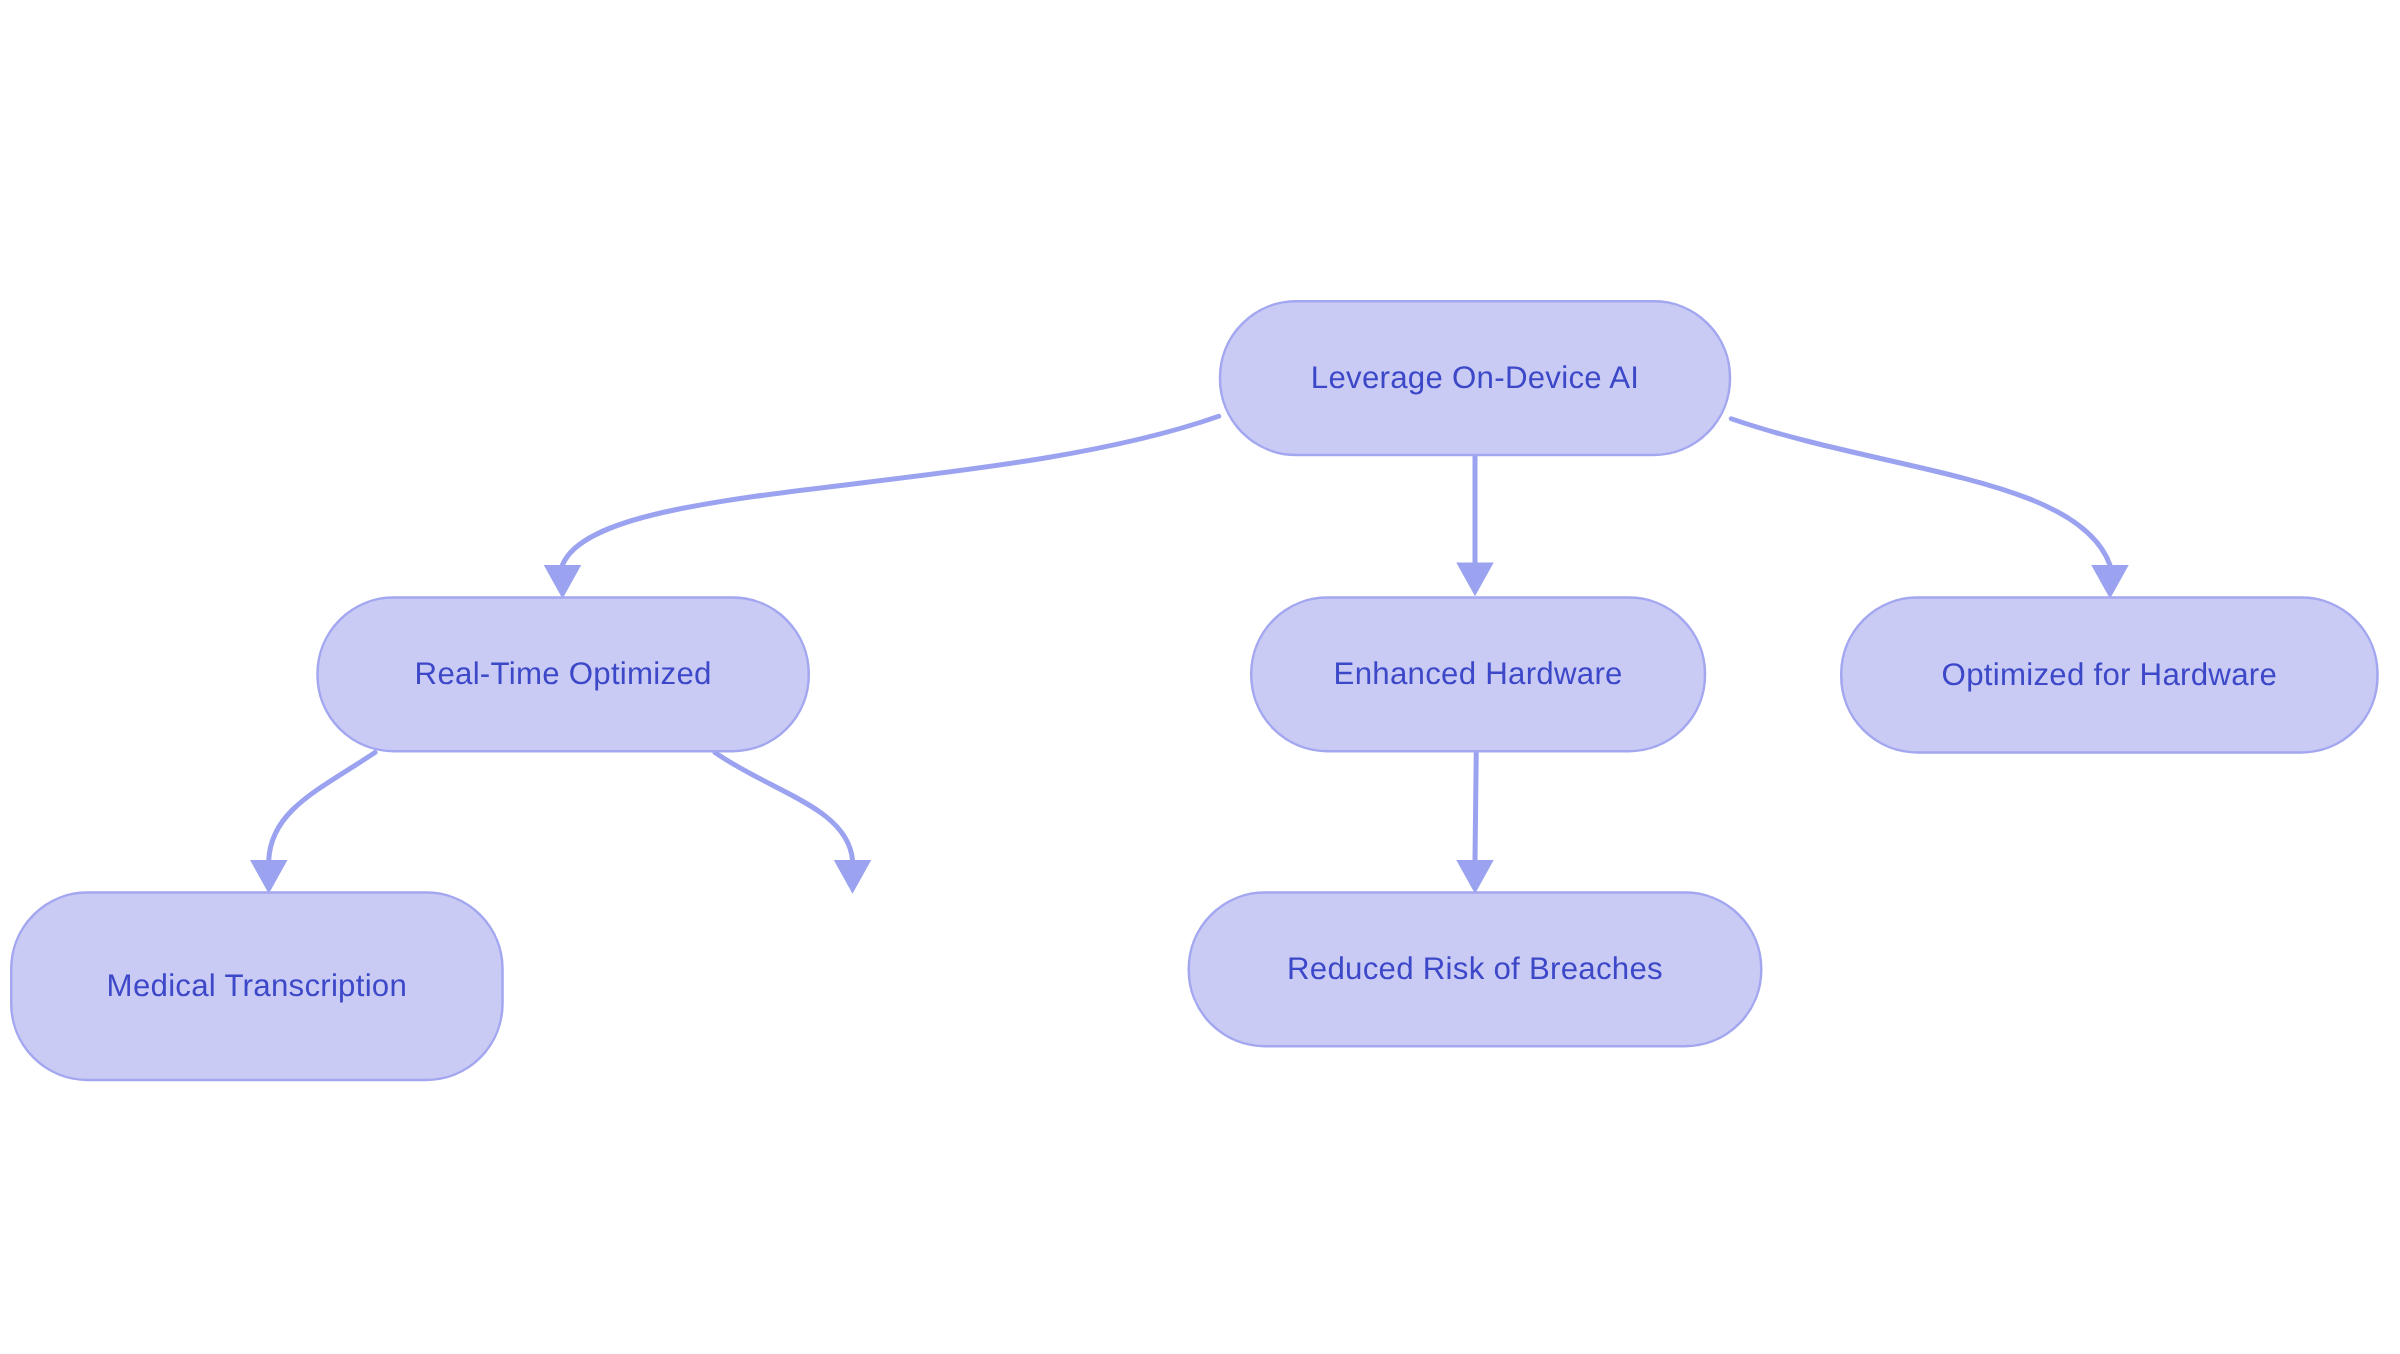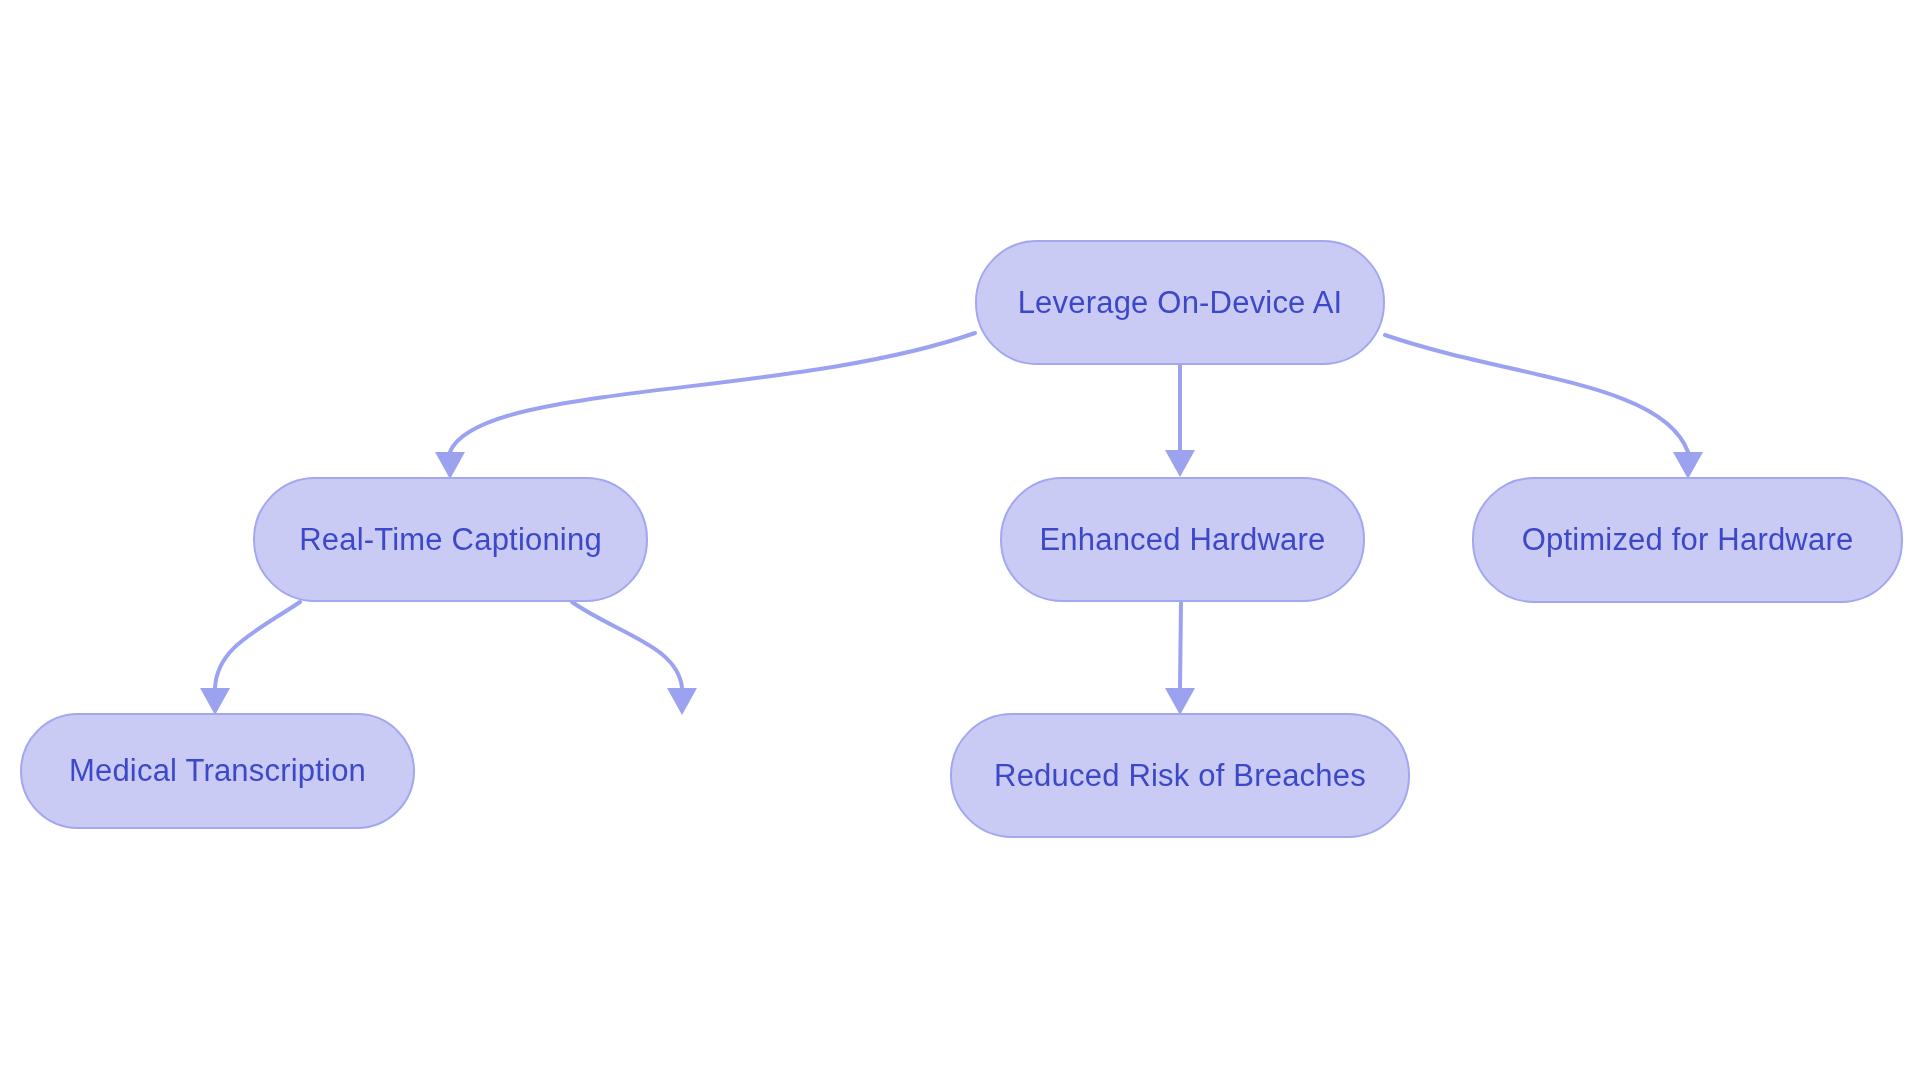--- a/index.html
+++ b/index.html
@@ -35,21 +35,21 @@
     box-sizing: border-box;
     background: var(--node-fill, #c9cbf5);
     border: 2px solid var(--node-border, #a3a7f0);
     border-radius: 62px;
     display: flex;
     align-items: center;
     justify-content: center;
   }
   .node span {
     color: var(--text-color, #3c48c8);
-    font-size: 31px;
+    font-size: 25px;
     font-weight: 400;
     letter-spacing: 0.2px;
     white-space: nowrap;
   }
 </style>
 </head>
 <body>
 
 <div class="canvas">
   <svg id="edge-layer" xmlns="http://www.w3.org/2000/svg">
@@ -64,28 +64,28 @@
       <path d="M 572 602 C 618 634, 678 646, 682 688" fill="none" stroke="#9ba3f0" stroke-width="4" stroke-linecap="round"></path>
       <polygon points="667,688 697,688 682,715" fill="#9ba3f0"></polygon>
       <path d="M 1181 602 L 1180 688" fill="none" stroke="#9ba3f0" stroke-width="4" stroke-linecap="round"></path>
       <polygon points="1165,688 1195,688 1180,715" fill="#9ba3f0"></polygon>
     </svg>
   <div id="node-layer">
       <div class="node" style="left: 975px; top: 240px; width: 410px; height: 125px;">
         <span>Leverage On-Device AI</span>
       </div>
       <div class="node" style="left: 253px; top: 477px; width: 395px; height: 125px;">
-        <span>Real-Time Captioning</span>
+        <span>Real-Time Optimized</span>
       </div>
       <div class="node" style="left: 1000px; top: 477px; width: 365px; height: 125px;">
         <span>Enhanced Hardware</span>
       </div>
       <div class="node" style="left: 1472px; top: 477px; width: 431px; height: 126px;">
         <span>Optimized for Hardware</span>
       </div>
-      <div class="node" style="left: 20px; top: 713px; width: 395px; height: 116px;">
+      <div class="node" style="left: 8px; top: 713px; width: 395px; height: 152px;">
         <span>Medical Transcription</span>
       </div>
       <div class="node" style="left: 950px; top: 713px; width: 460px; height: 125px; justify-content: center;">
         <span>Reduced Risk of Breaches</span>
       </div>
     </div>
 </div>
 
 </body></html>

